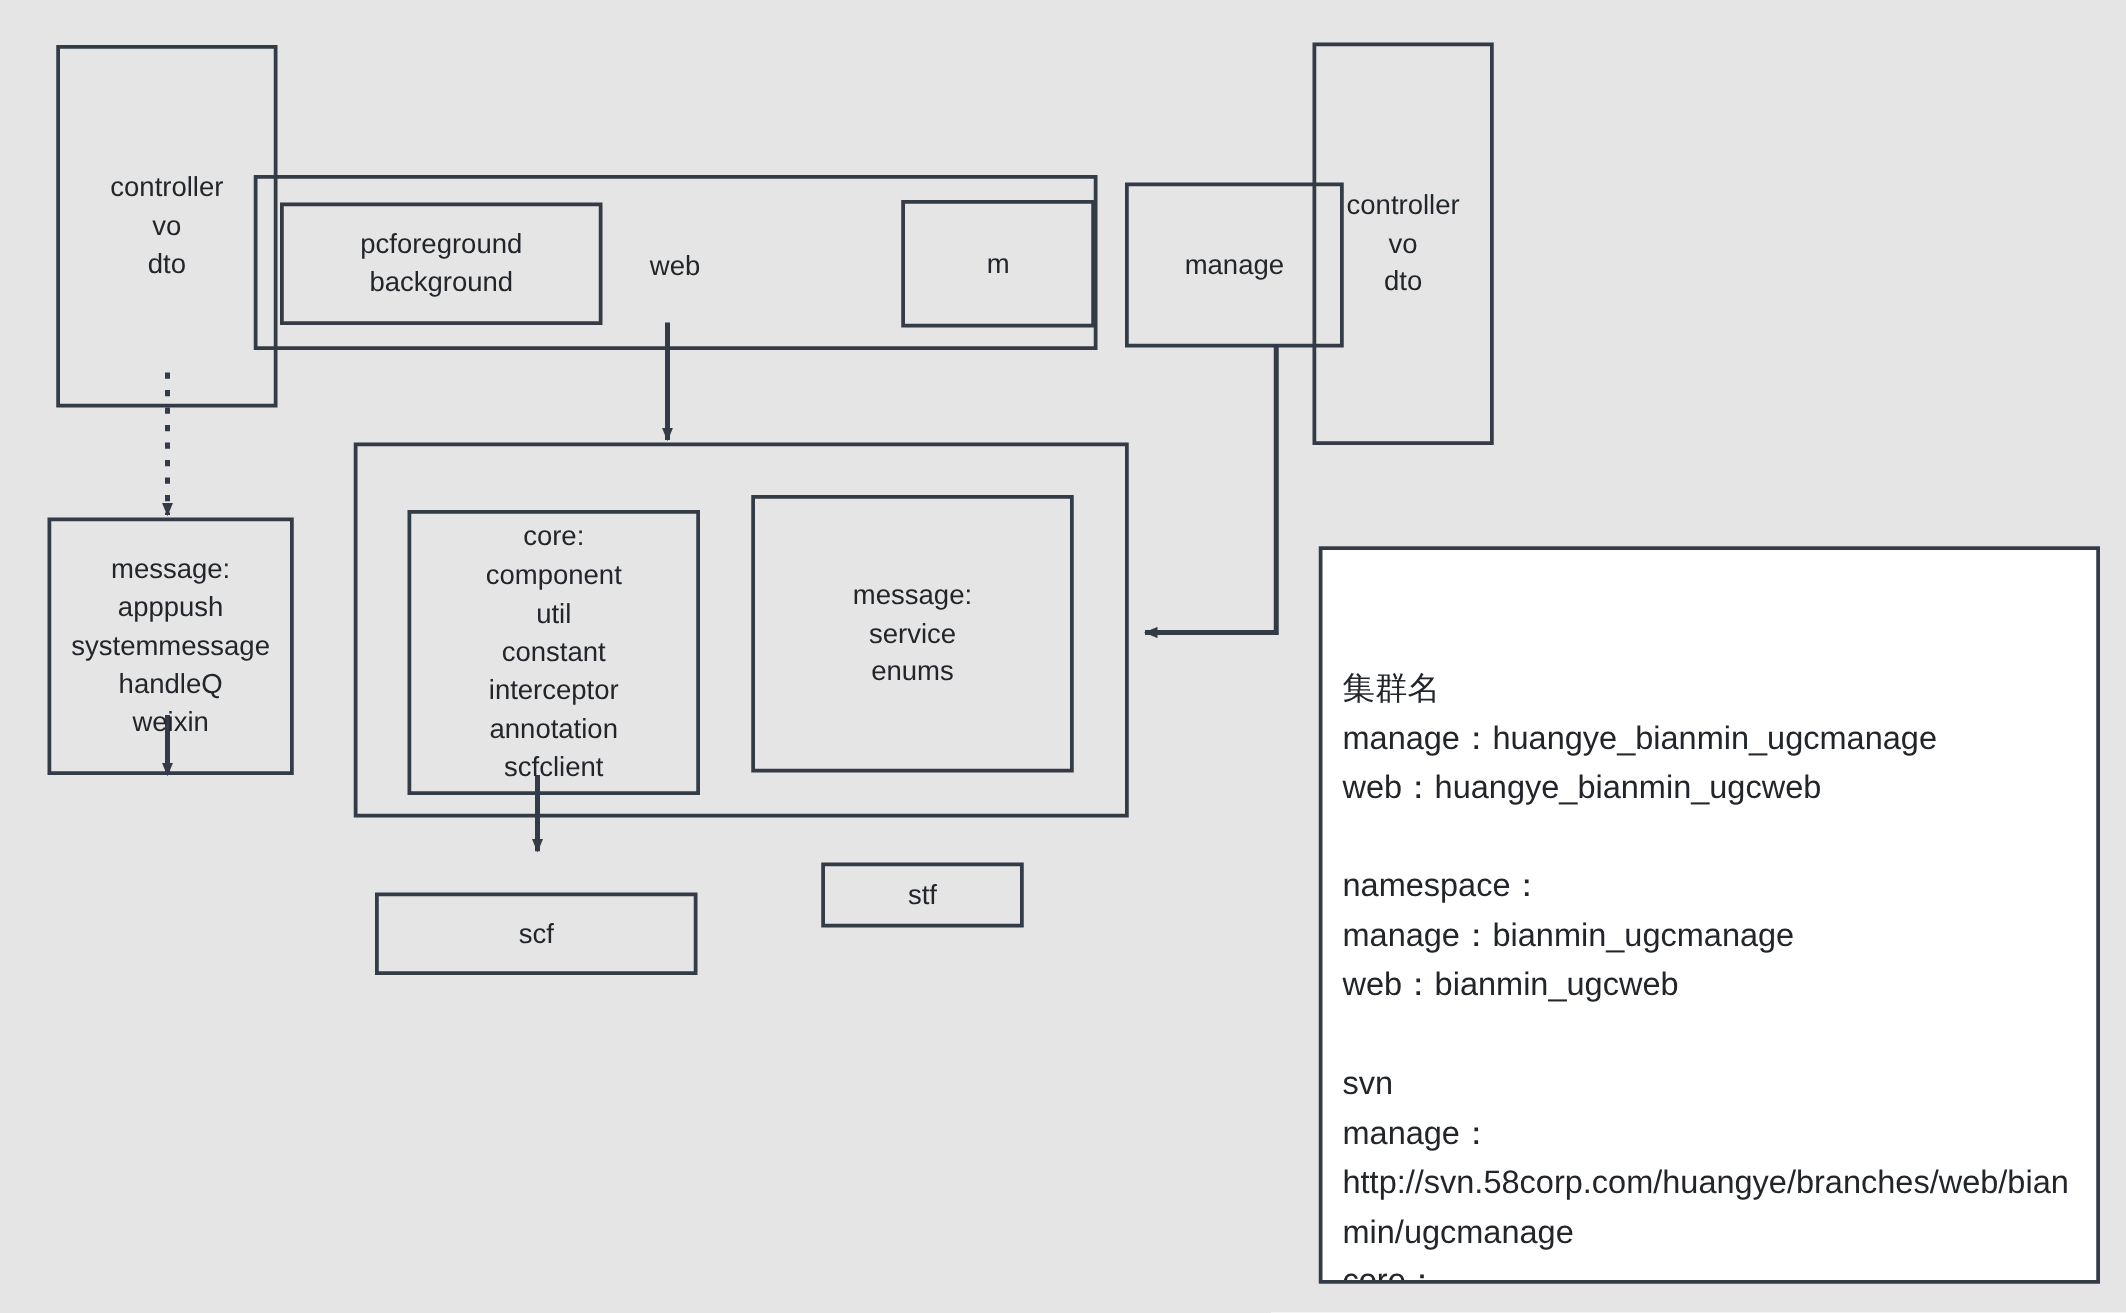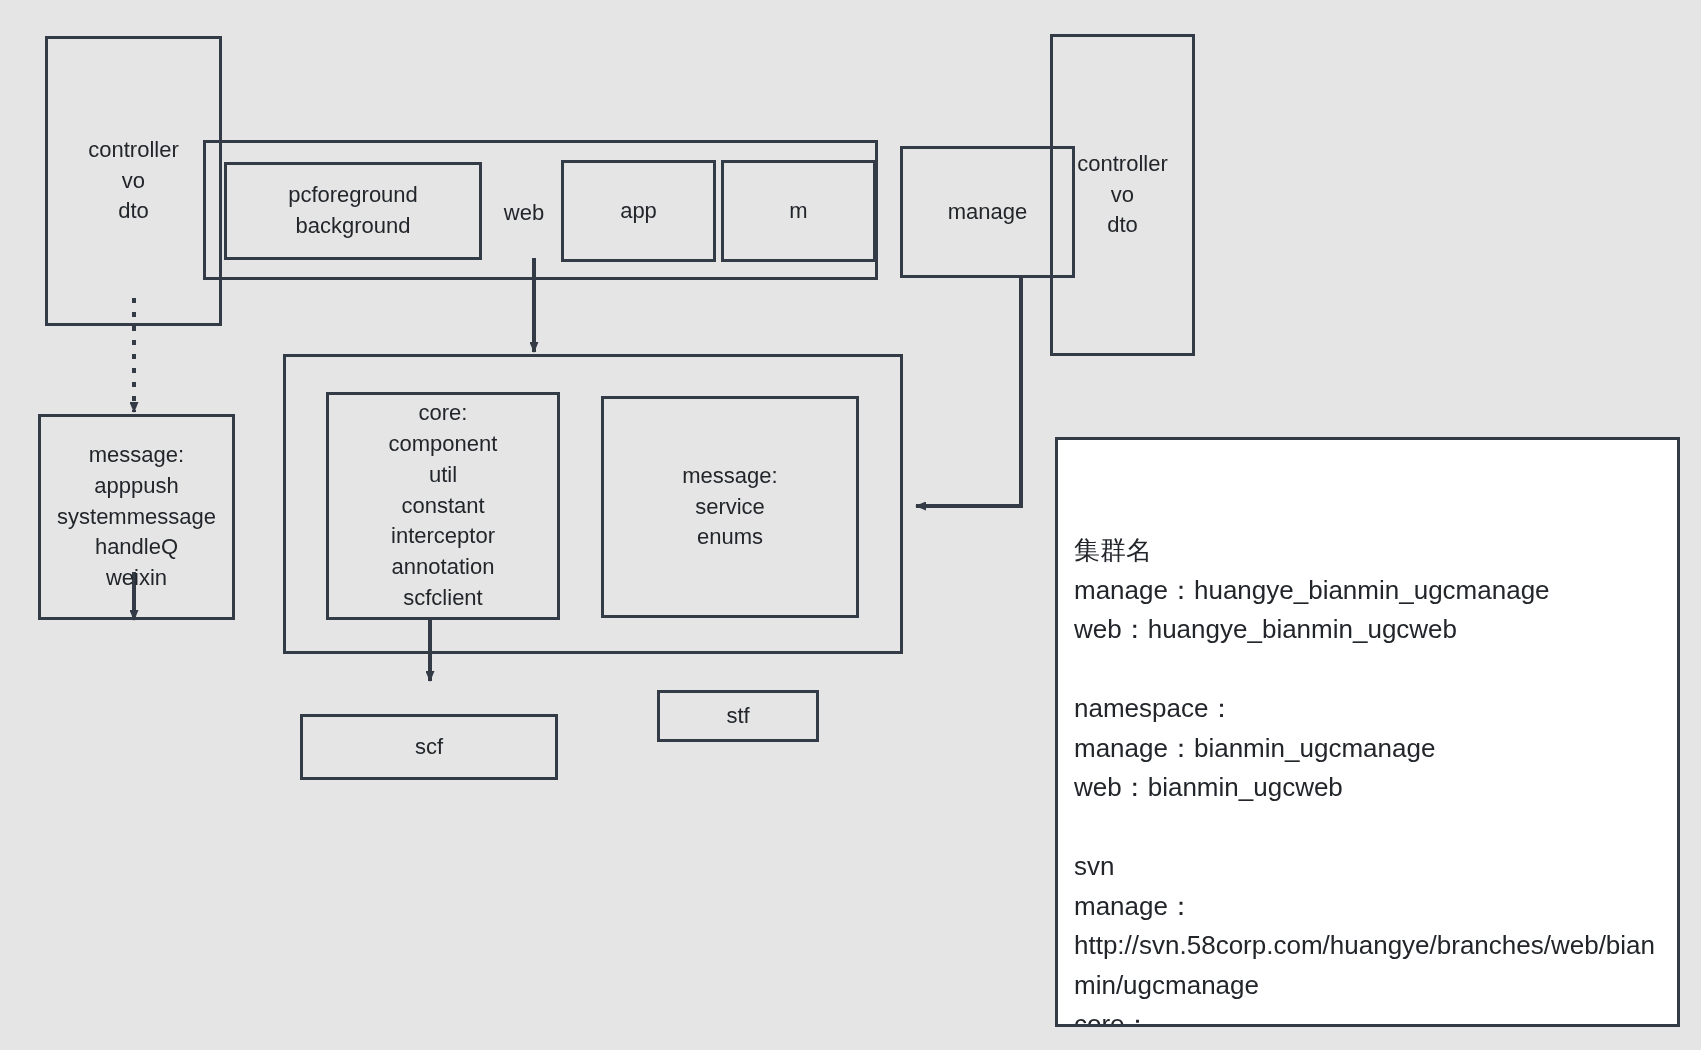--- a/index.html
+++ b/index.html
@@ -90,42 +90,41 @@
 
   <div class="box z-top" style="left:45px; top:36px; width:177px; height:290px;">controller
 vo
 dto</div>
 
   <div class="box z-mid" style="left:203px; top:140px; width:675px; height:140px;"></div>
 
   <div class="box z-top" style="left:224px; top:162px; width:258px; height:98px;">pcforeground
 background</div>
 
-  <div class="label-free z-top" style="left:494px; top:198px; width:60px;">web</div>
+  <div class="label-free z-top" style="left:510px; top:198px; width:60px;">web</div>
 
-  <div class="box z-top" style="left:561px; top:160px; width:155px; height:102px;">app</div>
 
   <div class="box z-top" style="left:721px; top:160px; width:155px; height:102px;">m</div>
 
   <div class="box z-mid" style="left:900px; top:146px; width:175px; height:132px;">manage</div>
 
   <div class="box z-top" style="left:1050px; top:34px; width:145px; height:322px;">controller
 vo
 dto</div>
 
   <div class="box z-top" style="left:38px; top:414px; width:197px; height:206px;">message:
 apppush
 systemmessage
 handleQ
 weixin</div>
 
 
   <div class="box z-mid" style="left:283px; top:354px; width:620px; height:300px;"></div>
 
-  <div class="box z-top" style="left:326px; top:392px; width:234px; height:228px;">core:
+  <div class="box z-top" style="left:326px; top:408px; width:234px; height:228px;">core:
 component
 util
 constant
 interceptor
 annotation
 scfclient</div>
 
   <div class="box z-top" style="left:601px; top:396px; width:258px; height:222px;">message:
 service
 enums</div>

